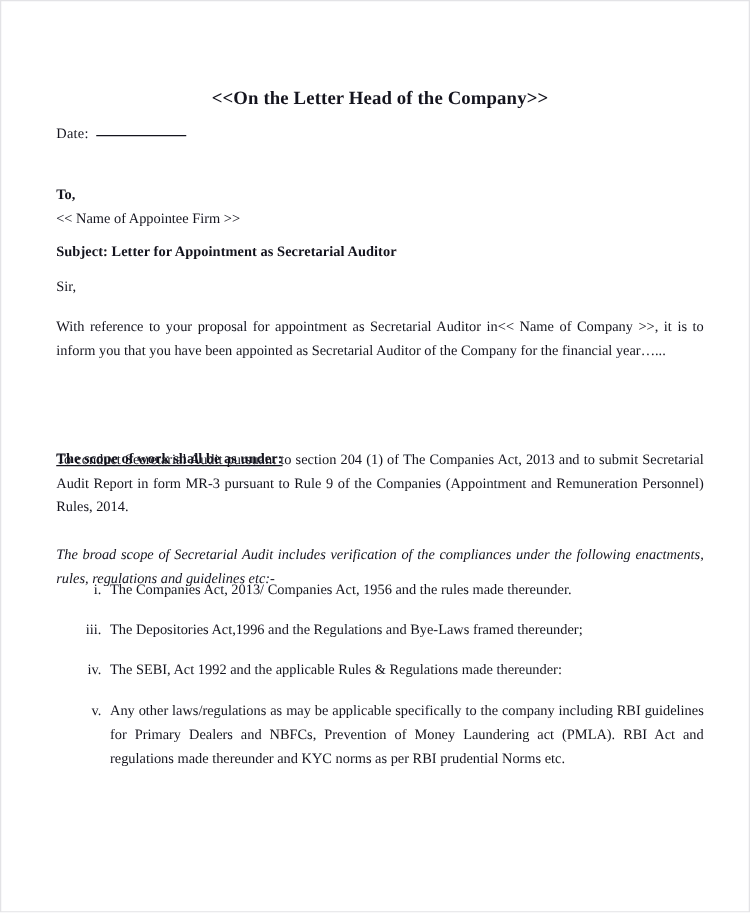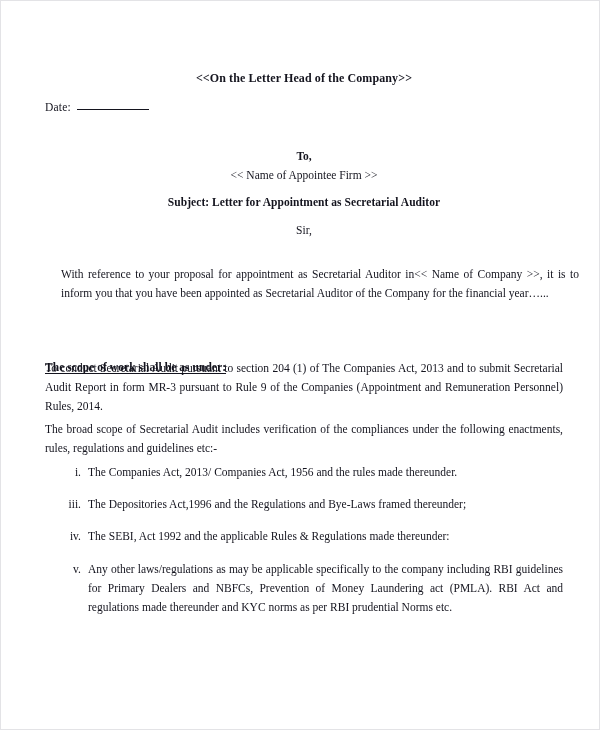--- a/index.html
+++ b/index.html
@@ -30,21 +30,21 @@
   }
 
   
   .letterhead {
     position: absolute;
     left: 0;
     top: 70px;
     width: 518px;
     text-align: center;
     font-weight: bold;
-    font-size: 12px;
+    font-size: 15px;
     letter-spacing: 0.1px;
   }
 
   .date-line {
     position: absolute;
     left: 0;
     top: 100px;
     width: 518px;
     font-size: 11.5px;
   }
@@ -57,40 +57,39 @@
     vertical-align: 1px;
   }
 
   
   .block {
     position: absolute;
     left: 0;
     width: 518px;
     font-size: 11.5px;
     line-height: 19px;
-    text-align: center;
   }
 
   .to-line      { top: 146px; font-weight: bold; }
   .firm-line    { top: 165px; }
   .subject-line { top: 192px; font-weight: bold; letter-spacing: 0.05px; }
   .salutation   { top: 220px; }
 
   .para {
     position: absolute;
     left: 0;
     width: 518px;
     font-size: 11.5px;
     line-height: 19.2px;
     text-align: justify;
     text-justify: inter-word;
   }
-  .para-intro { top: 264px; margin-left: 16px; }
+  .para-intro { top: 252px; }
   .para-conduct { top: 358px; }
-  .para-broad  { top: 419px; }
+  .para-broad  { top: 434px; font-style: italic; }
 
   .scope-heading {
     position: absolute;
     left: 0;
     top: 328px;
     font-size: 11.5px;
     font-weight: bold;
     text-decoration: underline;
     text-underline-offset: 2px;
     letter-spacing: 0.05px;

